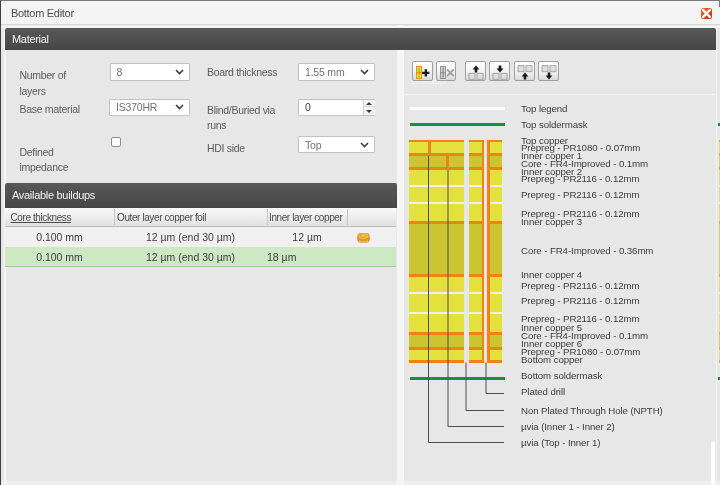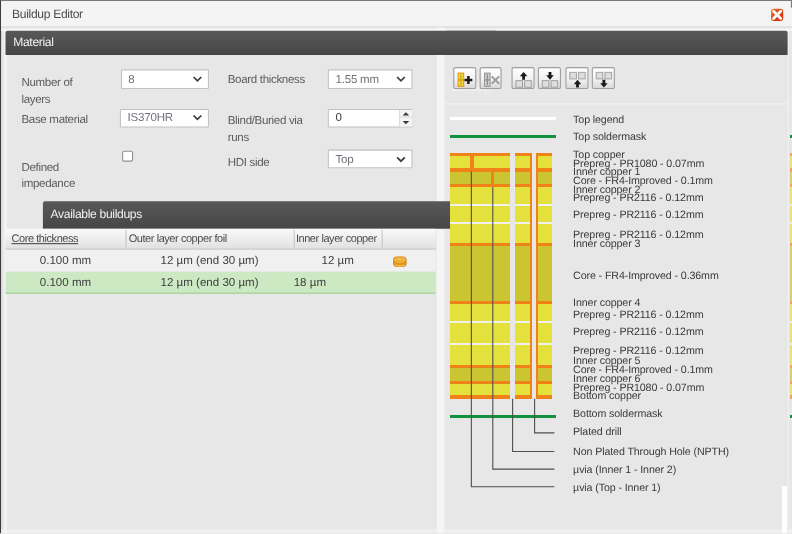--- a/index.html
+++ b/index.html
@@ -19,21 +19,21 @@
   .btn svg { position:absolute; left:2px; top:2.5px; }
 </style>
 </head>
 <body>
 
 <div class="abs" style="left:0;top:0;width:720px;height:485px;border-left:1px solid #3f3f3f;border-top:1px solid #7a7a7a;"></div>
 <div class="abs" style="left:1px;top:481px;width:719px;height:4px;background:#efefef;"></div>
 
 <div class="abs" style="left:1px;top:1px;width:719px;height:24px;background:#f4f4f4;border-bottom:1px solid #d8d8d8;"></div>
 <div class="abs" style="left:1px;top:26px;width:719px;height:2px;background:#f7f7f7;"></div>
-<div class="abs" style="left:11px;top:7px;font-size:11px;letter-spacing:-0.3px;color:#4c4c4c;line-height:12px;">Buildup Editor</div>
+<div class="abs" style="left:11px;top:7px;font-size:11px;letter-spacing:-0.3px;color:#4c4c4c;line-height:12px;">Bottom Editor</div>
 
 <div class="abs" style="left:700.5px;top:8px;width:11px;height:11px;border-radius:2.5px;background:linear-gradient(135deg,#f07030 0%,#e04818 45%,#cc2e08 100%);">
   <svg width="11" height="11" viewBox="0 0 11 11" style="position:absolute;left:0;top:0;">
     <path d="M2.2 2.2 L8.8 8.8 M8.8 2.2 L2.2 8.8" stroke="#fff" stroke-width="2.5" stroke-linecap="round"></path>
   </svg>
 </div>
 <div class="abs" style="left:718.5px;top:0;width:1.5px;height:7px;background:#7d7d7d;"></div>
 
 <div class="abs" style="left:4px;top:28px;width:1.5px;height:457px;background:#f6f6f6;"></div>
 <div class="abs" style="left:397px;top:25px;width:7px;height:460px;background:#f5f5f5;"></div>
@@ -82,21 +82,21 @@
       <div class="abs" style="left:2.6px;top:2.2px;width:0;height:0;border-left:3.2px solid transparent;border-right:3.2px solid transparent;border-bottom:3.2px solid #3a3a3a;"></div>
     </div>
     <div class="abs" style="left:0;top:7.8px;width:11.5px;height:7.7px;background:#f4f4f4;">
       <div class="abs" style="left:2.6px;top:2.6px;width:0;height:0;border-left:3.2px solid transparent;border-right:3.2px solid transparent;border-top:3.2px solid #3a3a3a;"></div>
     </div>
   </div>
 </div>
 
 <div class="abs" style="left:111px;top:137px;width:10px;height:10px;background:#fff;border:1px solid #8f8f8f;border-radius:2px;"></div>
 
-<div class="abs hdrbar" style="left:5px;top:182.5px;width:392px;height:25.5px;margin-left:34px;">
+<div class="abs hdrbar" style="left:5px;top:182.5px;width:392px;height:25.5px;">
     <span style="top:6.5px;">Available buildups</span>
   </div>
 
 <div class="abs" style="left:5px;top:208px;width:391px;height:18.5px;background:linear-gradient(#fafafa,#e1e1e1);border-bottom:1px solid #bdbdbd;">
   <div class="abs" style="left:109px;top:1px;width:1px;height:16px;background:#c6c6c6;"></div>
   <div class="abs" style="left:262px;top:1px;width:1px;height:16px;background:#c6c6c6;"></div>
   <div class="abs" style="left:342px;top:1px;width:1px;height:16px;background:#c6c6c6;"></div>
   <div class="abs" style="left:5.5px;top:3.5px;font-size:10px;letter-spacing:-0.4px;color:#4a4a4a;text-decoration:underline;">Core thickness</div>
   <div class="abs" style="left:112px;top:3.5px;font-size:10px;letter-spacing:-0.4px;color:#4a4a4a;">Outer layer copper foil</div>
   <div class="abs" style="left:264px;top:3.5px;font-size:10px;letter-spacing:-0.4px;color:#4a4a4a;">Inner layer copper</div>

